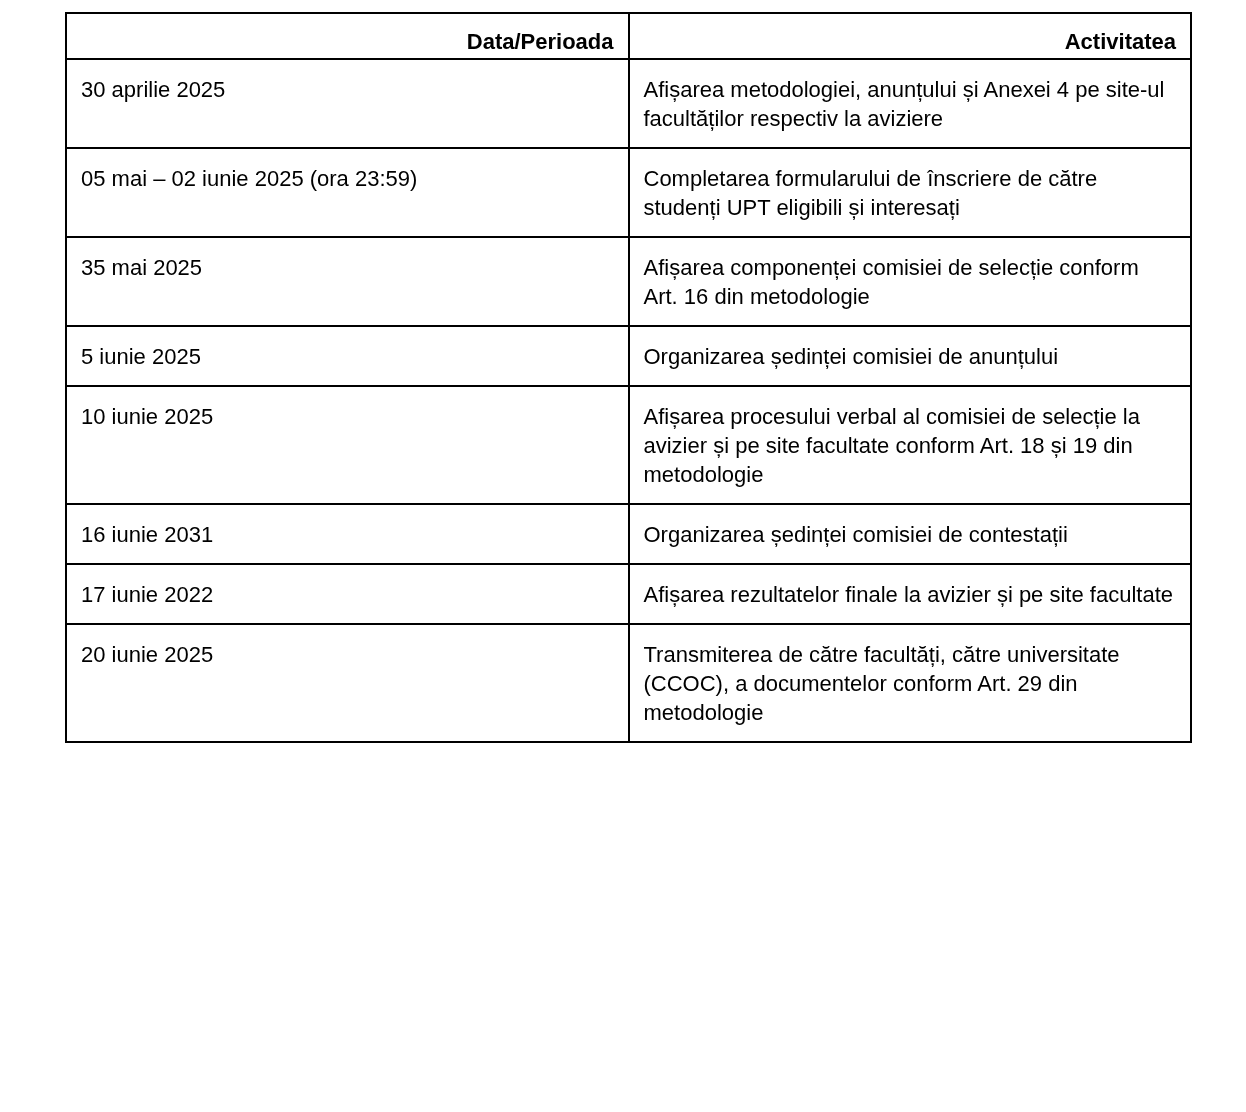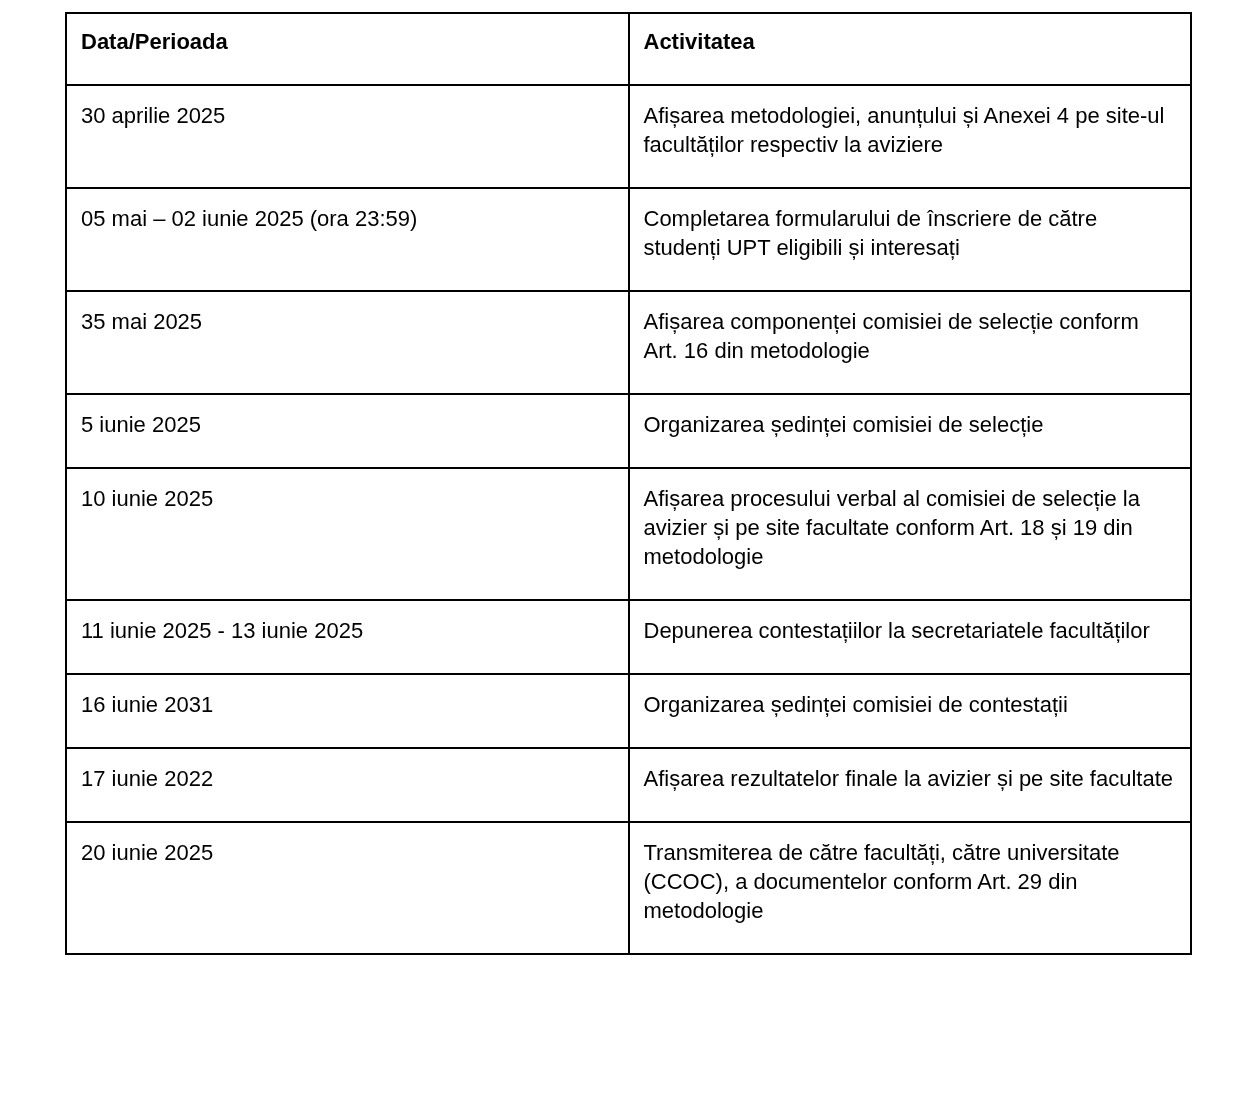--- a/index.html
+++ b/index.html
@@ -26,24 +26,25 @@
   }
   .schedule-table th,
   .schedule-table td {
     border: 2px solid #000000;
     vertical-align: top;
     text-align: left;
     word-wrap: break-word;
   }
   .schedule-table th {
     font-weight: bold;
-    padding: 13px 14px 28px 14px;
+    padding: 13px 14px 2px 14px;
+    text-align: right;
   }
   .schedule-table td {
-    padding: 15px 14px 28px 14px;
+    padding: 15px 14px 14px 14px;
     font-weight: normal;
   }
   .col-date { width: 50%; }
   .col-activity { width: 50%; }
 </style>
 </head>
 <body>
 
 <table class="schedule-table">
   <colgroup>
@@ -64,29 +65,25 @@
       <tr>
         <td>05 mai – 02 iunie 2025 (ora 23:59)</td>
         <td>Completarea formularului de înscriere de către studenți UPT eligibili și interesați</td>
       </tr>
       <tr>
         <td>35 mai 2025</td>
         <td>Afișarea componenței comisiei de selecție conform Art. 16 din metodologie</td>
       </tr>
       <tr>
         <td>5 iunie 2025</td>
-        <td>Organizarea ședinței comisiei de selecție</td>
+        <td>Organizarea ședinței comisiei de anunțului</td>
       </tr>
       <tr>
         <td>10 iunie 2025</td>
         <td>Afișarea procesului verbal al comisiei de selecție la avizier și pe site facultate conform Art. 18 și 19 din metodologie</td>
-      </tr>
-      <tr>
-        <td>11 iunie 2025 - 13 iunie 2025</td>
-        <td>Depunerea contestațiilor la secretariatele facultăților</td>
       </tr>
       <tr>
         <td>16 iunie 2031</td>
         <td>Organizarea ședinței comisiei de contestații</td>
       </tr>
       <tr>
         <td>17 iunie 2022</td>
         <td>Afișarea rezultatelor finale la avizier și pe site facultate</td>
       </tr>
       <tr>

